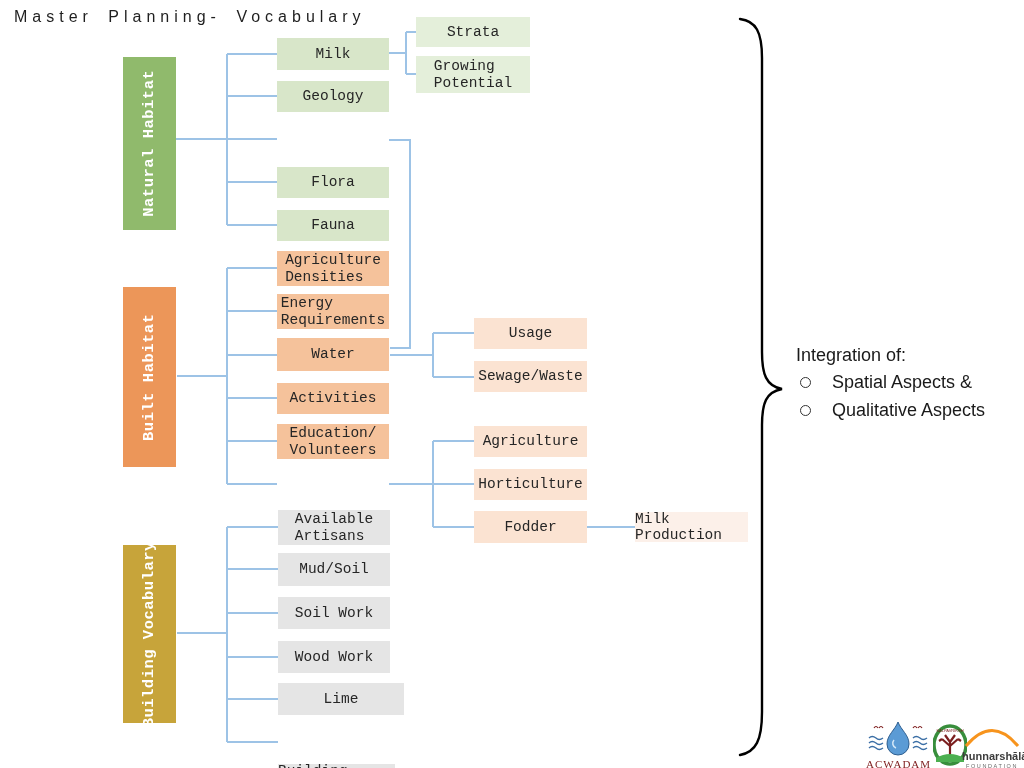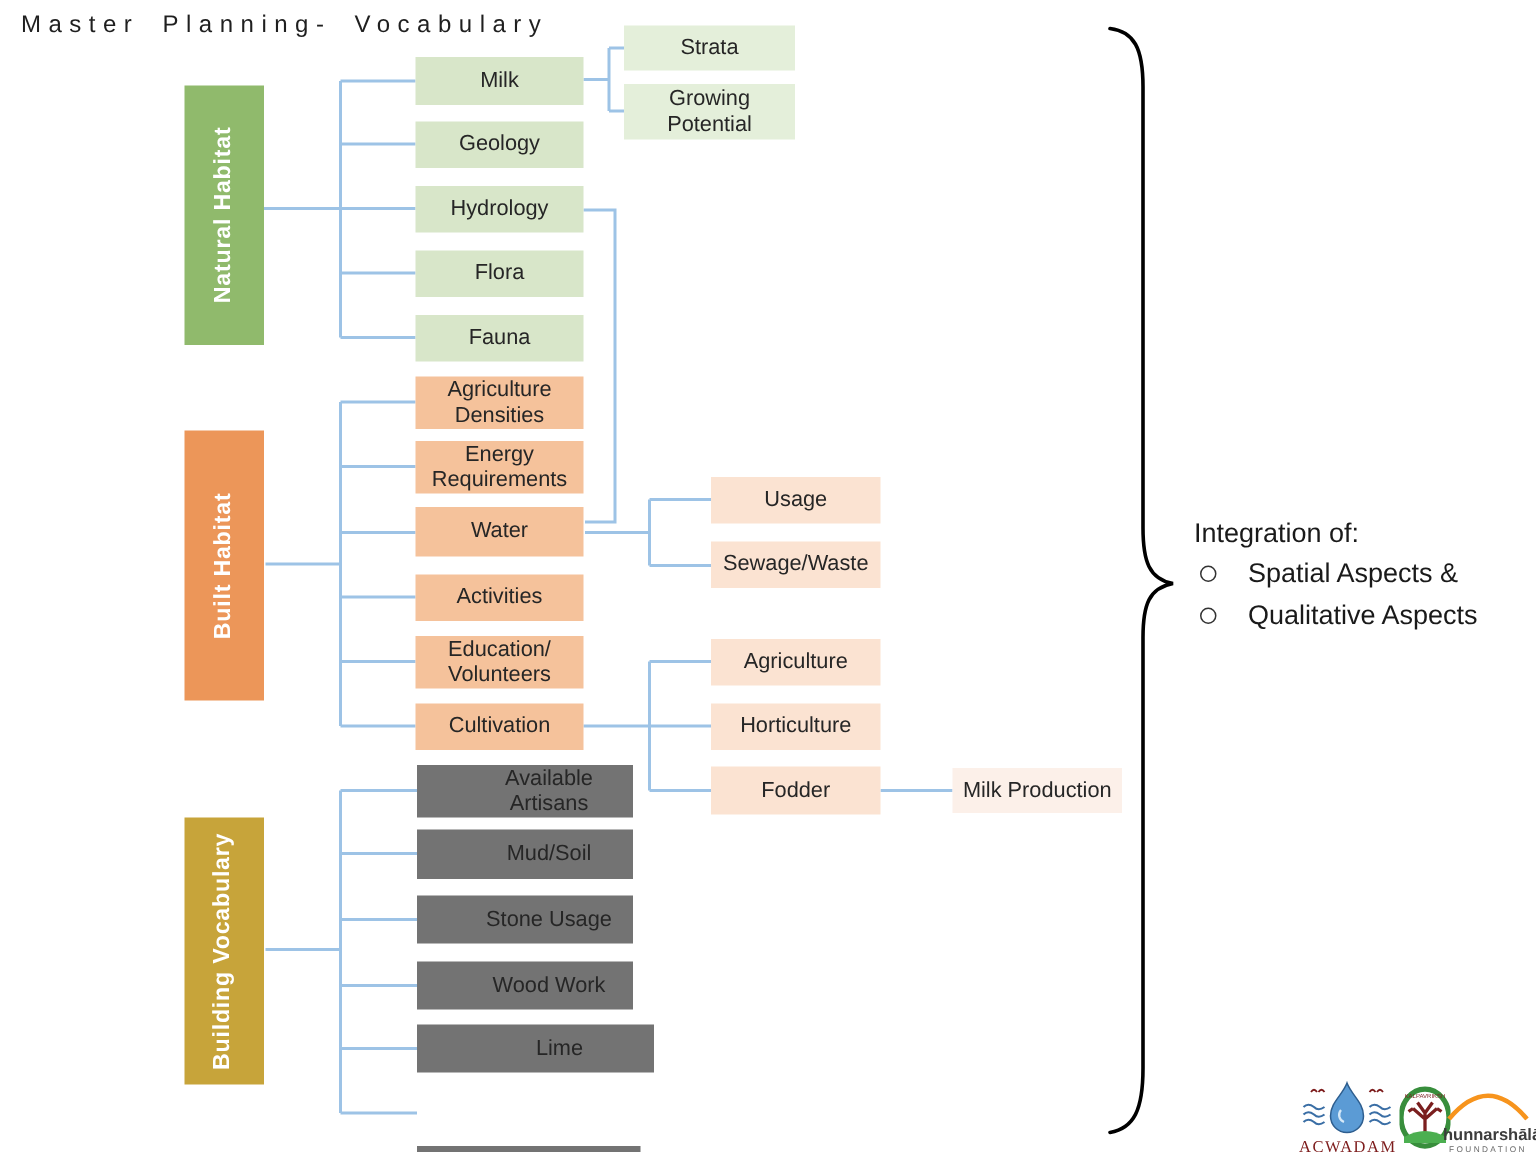--- a/index.html
+++ b/index.html
@@ -1,28 +1,28 @@
 <!DOCTYPE html>
 <html><head>
 <meta charset="utf-8">
 <style>
   html,body{margin:0;padding:0;background:#fff;}
   .canvas{position:relative;width:1024px;height:768px;background:#ffffff;overflow:hidden;
           font-family:"Liberation Sans",sans-serif;}
   .title{position:absolute;left:14px;top:8px;font-size:16px;letter-spacing:5px;word-spacing:6px;
          color:#1f1f1f;font-family:"Liberation Sans",sans-serif;}
   svg.lines{position:absolute;left:0;top:0;}
-  .node{position:absolute;display:flex;align-items:center;justify-content:center;text-align:center;
-        font-size:14.5px;line-height:16.5px;color:#262626;white-space:pre-line;}
+  .node{position:absolute;display:flex;align-items:center;justify-content:center;text-align:left;
+        font-size:14.5px;line-height:16.5px;color:#262626;white-space:pre-line;font-family:Liberation Mono, monospace;}
   .g1{background:#d8e6c9;}   
   .g2{background:#e4efda;}   
   .o1{background:#f5c29b;}   
   .o2{background:#fbe3d2;}   
   .o3{background:#fcf0e9;}   
-  .y1{background:#737373;padding-left:32px;}   
+  .y1{background:#e5e5e5;}   
   .parent{color:#ffffff;font-weight:bold;font-size:15.5px;}
   .parent span{transform:rotate(-90deg);white-space:nowrap;letter-spacing:.5px;}
   .p-nat{background:#90ba6c;}
   .p-blt{background:#ec9659;}
   .p-bld{background:#c7a43a;}
   .integration{position:absolute;left:796px;top:345px;width:230px;color:#1a1a1a;}
   .integration .head{font-size:18px;margin-bottom:6px;}
   .integration .row{display:flex;align-items:center;margin-bottom:7px;}
   .integration .bullet{width:9px;height:9px;border:1.6px solid #333;border-radius:50%;
                        margin:0 21px 0 4px;flex:0 0 auto;}
@@ -57,50 +57,48 @@
 
   <div class="node parent p-nat" style="left:123px;top:57px;width:53px;height:173px">
     <span>Natural Habitat</span></div>
   <div class="node parent p-blt" style="left:123px;top:287px;width:53px;height:180px">
     <span>Built Habitat</span></div>
   <div class="node parent p-bld" style="left:123px;top:545px;width:53px;height:178px">
     <span>Building Vocabulary</span></div>
 
   <div class="node g1" style="left:277px;top:38px;width:112px;height:32px">Milk</div>
   <div class="node g1" style="left:277px;top:81px;width:112px;height:31px">Geology</div>
-  <div class="node g1" style="left:277px;top:124px;width:112px;height:31px">Hydrology</div>
   <div class="node g1" style="left:277px;top:167px;width:112px;height:31px">Flora</div>
   <div class="node g1" style="left:277px;top:210px;width:112px;height:31px">Fauna</div>
 
   <div class="node g2" style="left:416px;top:17px;width:114px;height:30px">Strata</div>
   <div class="node g2" style="left:416px;top:56px;width:114px;height:37px">Growing
 Potential</div>
 
   <div class="node o1" style="left:277px;top:251px;width:112px;height:35px">Agriculture
 Densities</div>
   <div class="node o1" style="left:277px;top:294px;width:112px;height:35px">Energy
 Requirements</div>
   <div class="node o1" style="left:277px;top:338px;width:112px;height:33px">Water</div>
   <div class="node o1" style="left:277px;top:383px;width:112px;height:31px">Activities</div>
   <div class="node o1" style="left:277px;top:424px;width:112px;height:35px">Education/
 Volunteers</div>
-  <div class="node o1" style="left:277px;top:469px;width:112px;height:31px">Cultivation</div>
 
   <div class="node o2" style="left:474px;top:318px;width:113px;height:31px">Usage</div>
   <div class="node o2" style="left:474px;top:361px;width:113px;height:31px">Sewage/Waste</div>
 
   <div class="node o2" style="left:474px;top:426px;width:113px;height:31px">Agriculture</div>
   <div class="node o2" style="left:474px;top:469px;width:113px;height:31px">Horticulture</div>
   <div class="node o2" style="left:474px;top:511px;width:113px;height:32px">Fodder</div>
   <div class="node o3" style="left:635px;top:512px;width:113px;height:30px">Milk Production</div>
 
   <div class="node y1" style="left:278px;top:510px;width:112px;height:35px">Available
 Artisans</div>
   <div class="node y1" style="left:278px;top:553px;width:112px;height:33px">Mud/Soil</div>
-  <div class="node y1" style="left:278px;top:597px;width:112px;height:32px">Stone Usage</div>
+  <div class="node y1" style="left:278px;top:597px;width:112px;height:32px">Soil Work</div>
   <div class="node y1" style="left:278px;top:641px;width:112px;height:32px">Wood Work</div>
   <div class="node y1" style="left:278px;top:683px;width:126px;height:32px">Lime</div>
   <div class="node y1" style="left:278px;top:764px;width:117px;height:31px">Building-Craft</div>
 
   <div class="integration">
     <div class="head">Integration of:</div>
     <div class="row">
       <span class="bullet"></span>
       <span class="lbl">Spatial Aspects &amp;</span>
     </div>

